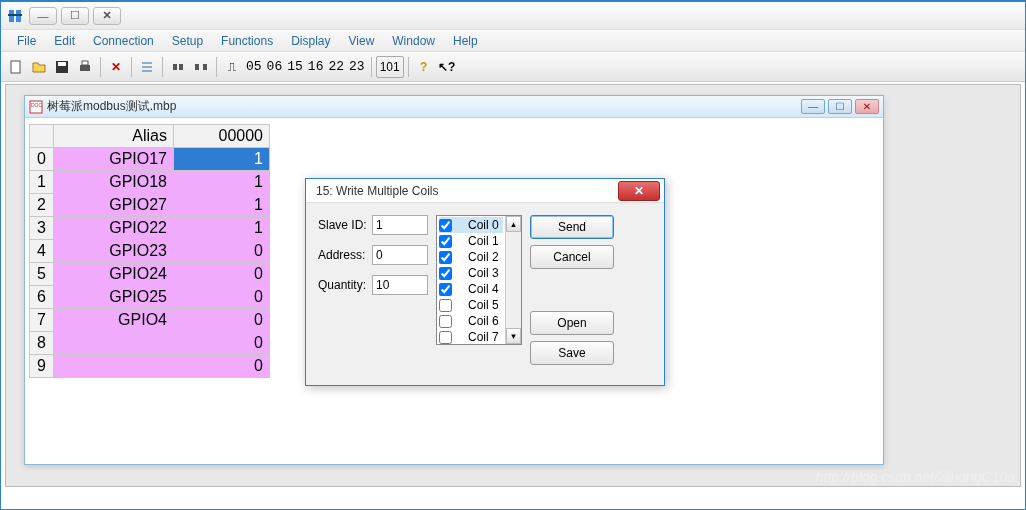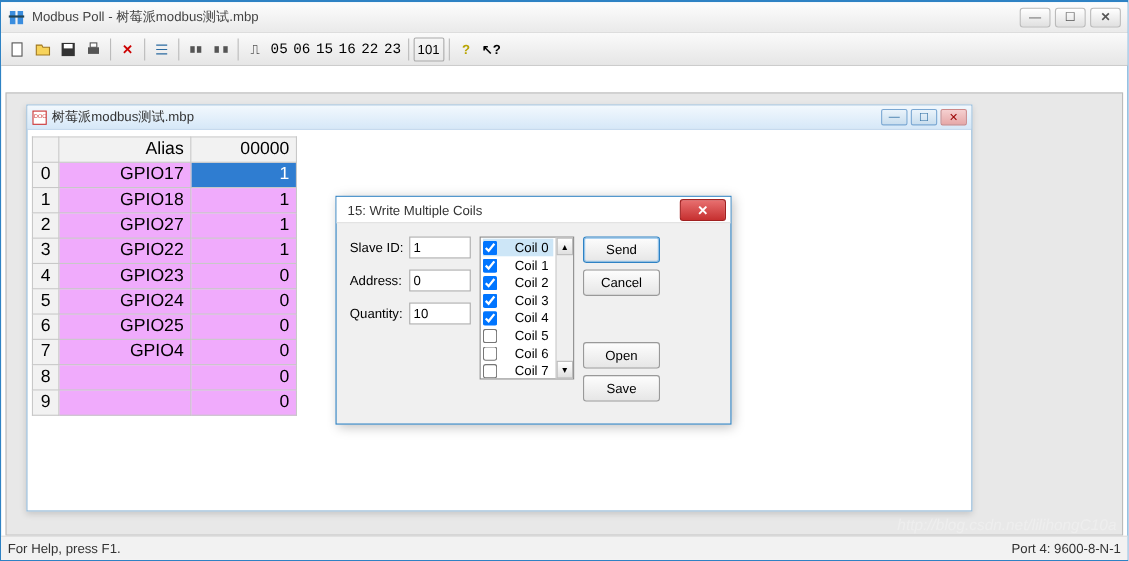--- a/index.html
+++ b/index.html
@@ -44,52 +44,62 @@
   .dlg-input { width:56px; height:20px; border:1px solid #aaa; padding:1px 3px; font-size:12px; }
   .coil-list { width:86px; height:130px; border:1px solid #888; background:#fff; overflow:hidden; position:relative; display:flex; }
   .coil-items { flex:1; padding:1px 2px; }
   .coil-item { display:flex; align-items:center; height:16px; gap:16px; font-size:12px; }
   .coil-item input { margin:0; }
   .coil-sel { background:#cde6f7; }
   .coil-scroll { width:16px; background:#efefef; border-left:1px solid #ccc; display:flex; flex-direction:column; }
   .scroll-arrow { height:16px; background:linear-gradient(#fff,#e0e0e0); border:1px solid #bbb; display:flex; align-items:center; justify-content:center; font-size:9px; cursor:pointer; }
   .scroll-track { flex:1; }
   .btn-col { display:flex; flex-direction:column; gap:6px; }
-  .dlg-btn { width:70px; height:24px; background:linear-gradient(#fdfdfd,#e6e6e6); border:1px solid #999; border-radius:3px; cursor:pointer; display:flex; align-items:center; justify-content:center; }
+  .dlg-btn { width:84px; height:24px; background:linear-gradient(#fdfdfd,#e6e6e6); border:1px solid #999; border-radius:3px; cursor:pointer; display:flex; align-items:center; justify-content:center; }
   .dlg-btn.default { border:1px solid #2e82c4; box-shadow:inset 0 0 0 1px #8fc2ec; }
   .btn-gap { height:30px; }
   .statusbar { position:absolute; left:0; right:0; bottom:0; height:22px; background:#f2f2f2; border-top:1px solid #ddd; display:flex; align-items:center; padding:0 6px; font-size:12px; color:#333; }
   .statusbar .spacer { flex:1; }
   .watermark { position:absolute; right:10px; bottom:24px; color:#eee; font-size:14px; font-style:italic; pointer-events:none; }
 </style>
 </head>
 <body>
 
 <div class="app-window">
 
   <div class="titlebar">
     <svg class="titlebar-icon" viewBox="0 0 16 16">
         <rect x="2" y="2" width="5" height="12" fill="#3a8dde"></rect>
         <rect x="9" y="2" width="5" height="12" fill="#3a8dde"></rect>
         <rect x="1" y="6" width="14" height="2" fill="#245"></rect>
       </svg>
-    <span class="titlebar-text">Modbus Poll - 树莓派modbus测试.mbp</span>
     <div class="win-btns">
       <div class="win-btn">
           <span>—</span>
         </div>
       <div class="win-btn">
           <span>☐</span>
         </div>
       <div class="win-btn close">
           <span>✕</span>
         </div>
     </div>
   </div>
 
+  <div class="menubar">
+    <span class="menu-item">File</span>
+    <span class="menu-item">Edit</span>
+    <span class="menu-item">Connection</span>
+    <span class="menu-item">Setup</span>
+    <span class="menu-item">Functions</span>
+    <span class="menu-item">Display</span>
+    <span class="menu-item">View</span>
+    <span class="menu-item">Window</span>
+    <span class="menu-item">Help</span>
+  </div>
 
   <div class="toolbar">
     <div class="tb-btn">
         <svg width="16" height="16">
           <rect x="3" y="2" width="9" height="12" fill="#fff" stroke="#555"></rect>
         </svg>
       </div>
     <div class="tb-btn">
         <svg width="16" height="16">
           <path d="M2 4h5l1 2h6v7H2z" fill="#f7d35b" stroke="#a07820"></path>
@@ -315,19 +325,14 @@
           </div>
         <div class="dlg-btn">
             <span>Save</span>
           </div>
       </div>
     </div>
   </div>
 
   <div class="watermark">http://blog.csdn.net/lilihongC10a</div>
 
-  <div class="statusbar">
-    <span>For Help, press F1.</span>
-    <span class="spacer"></span>
-    <span>Port 4: 9600-8-N-1</span>
-  </div>
 
 </div>
 
 </body></html>

